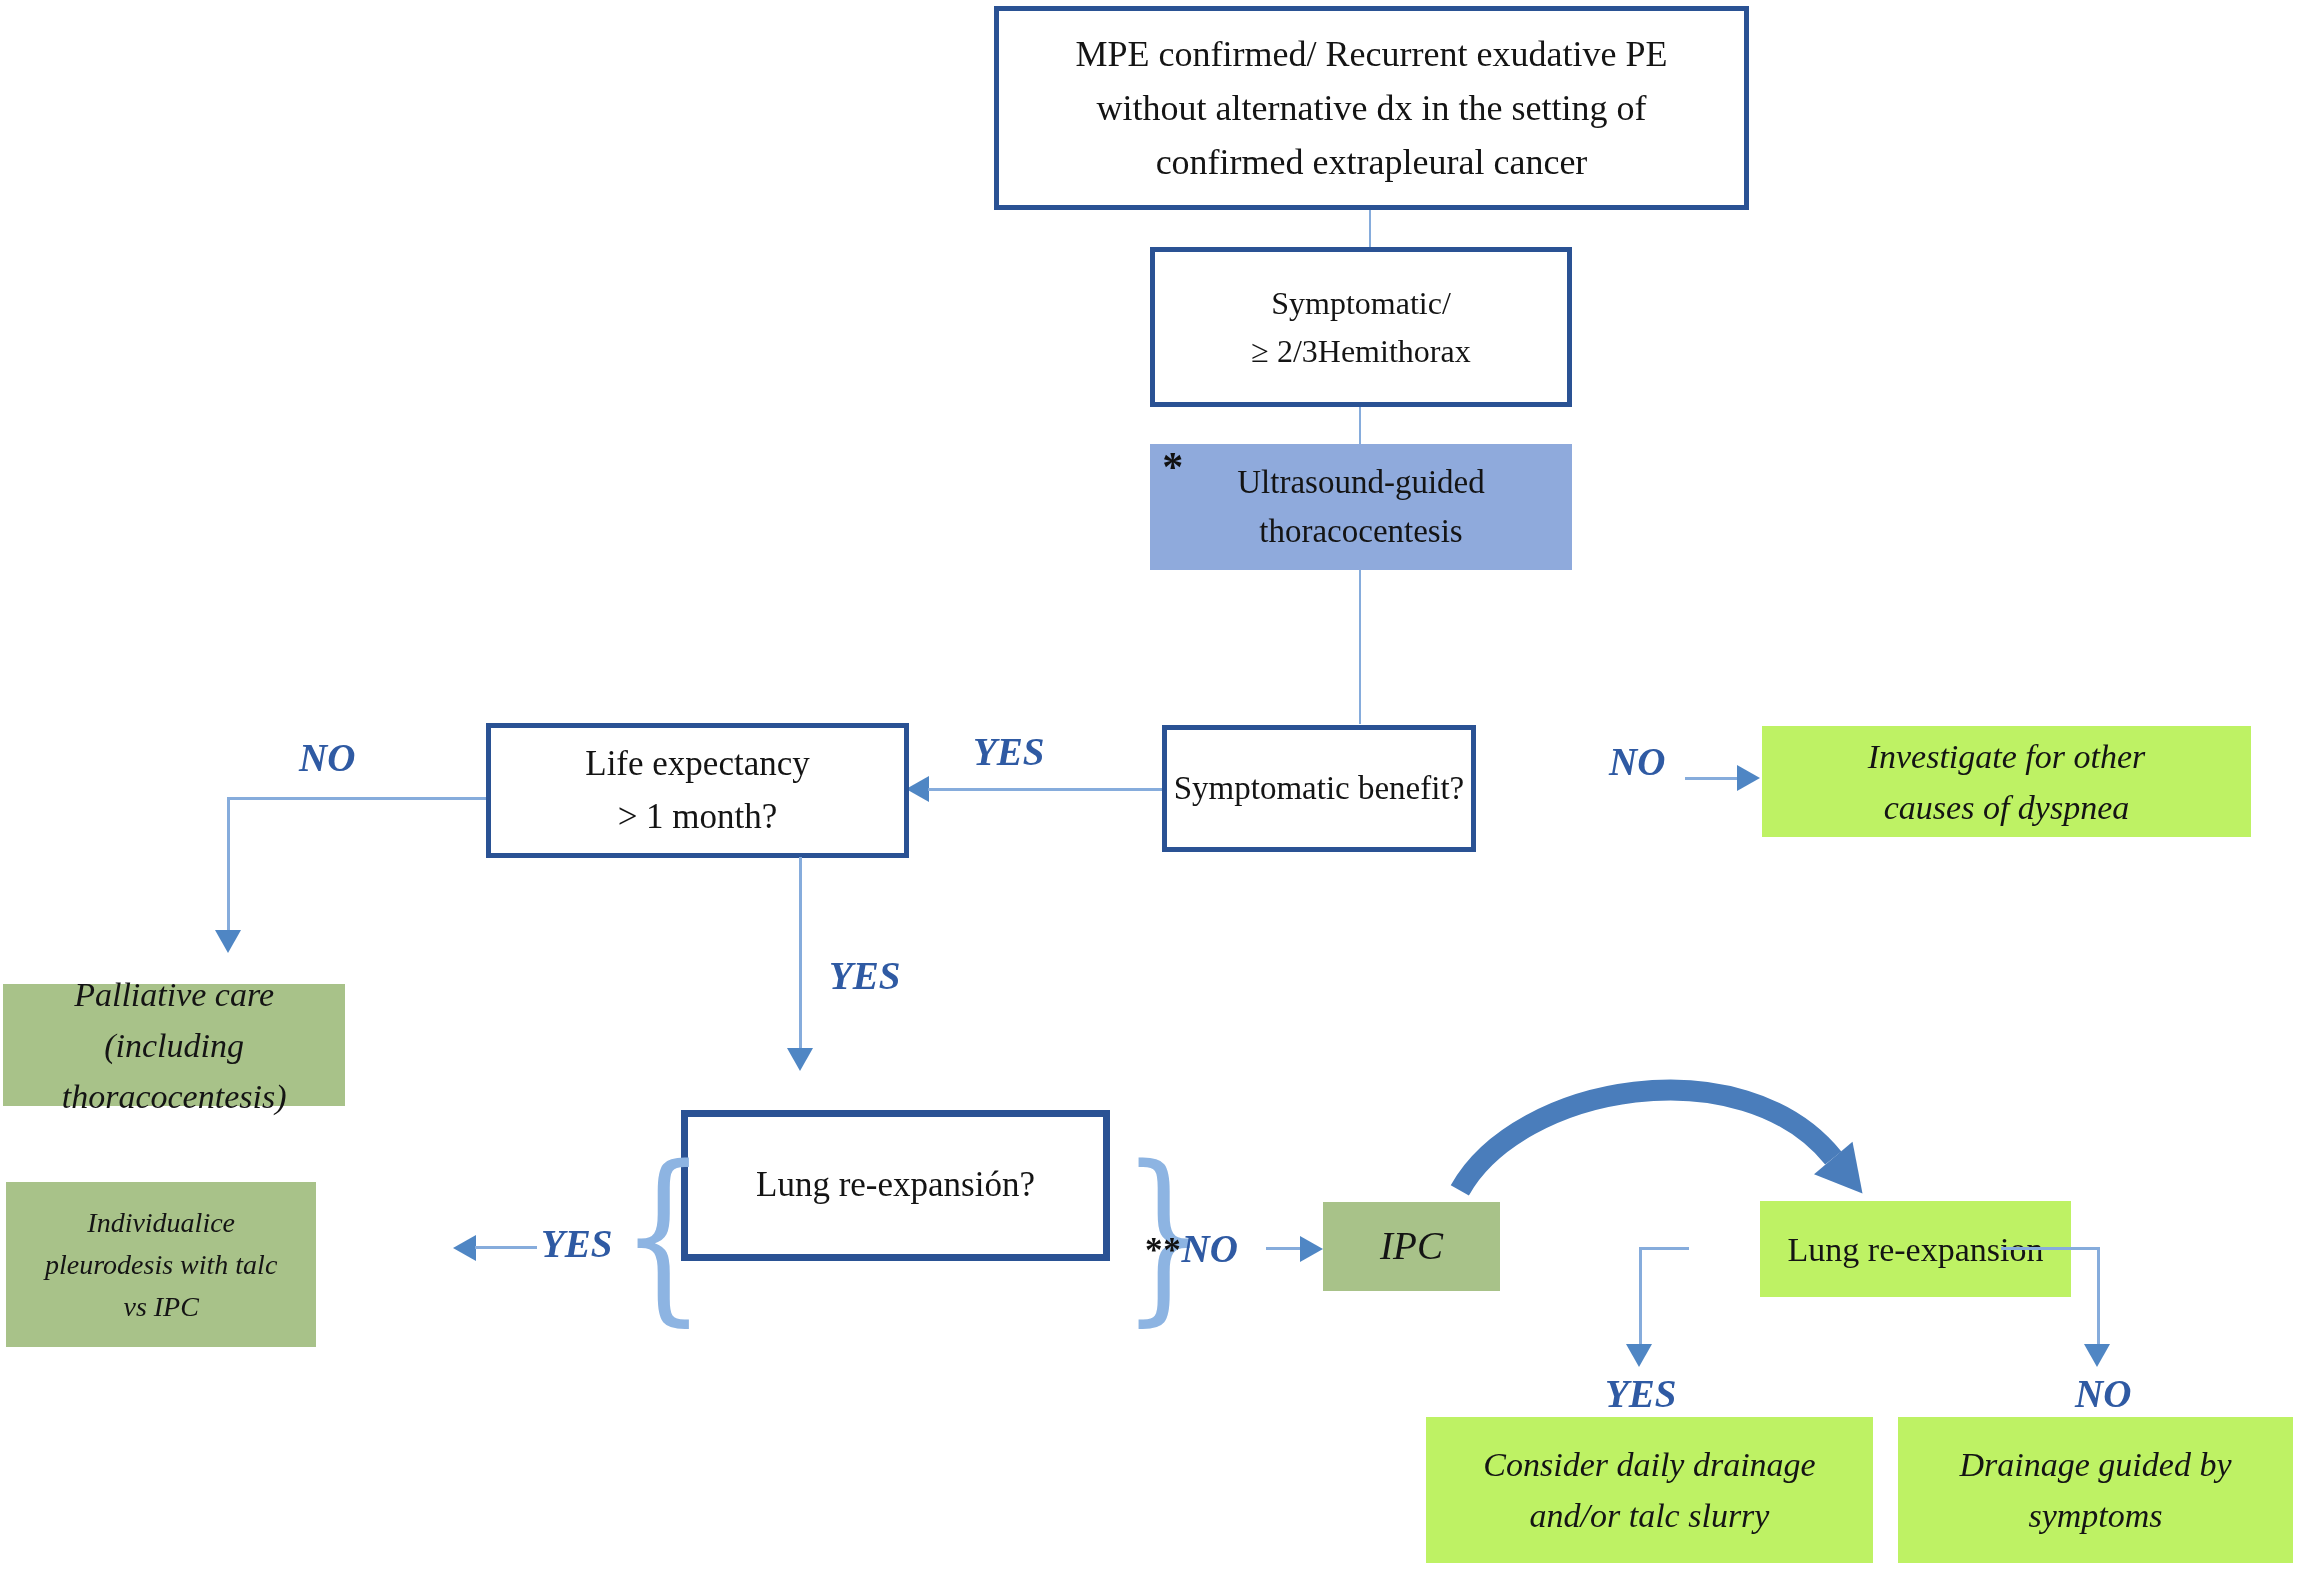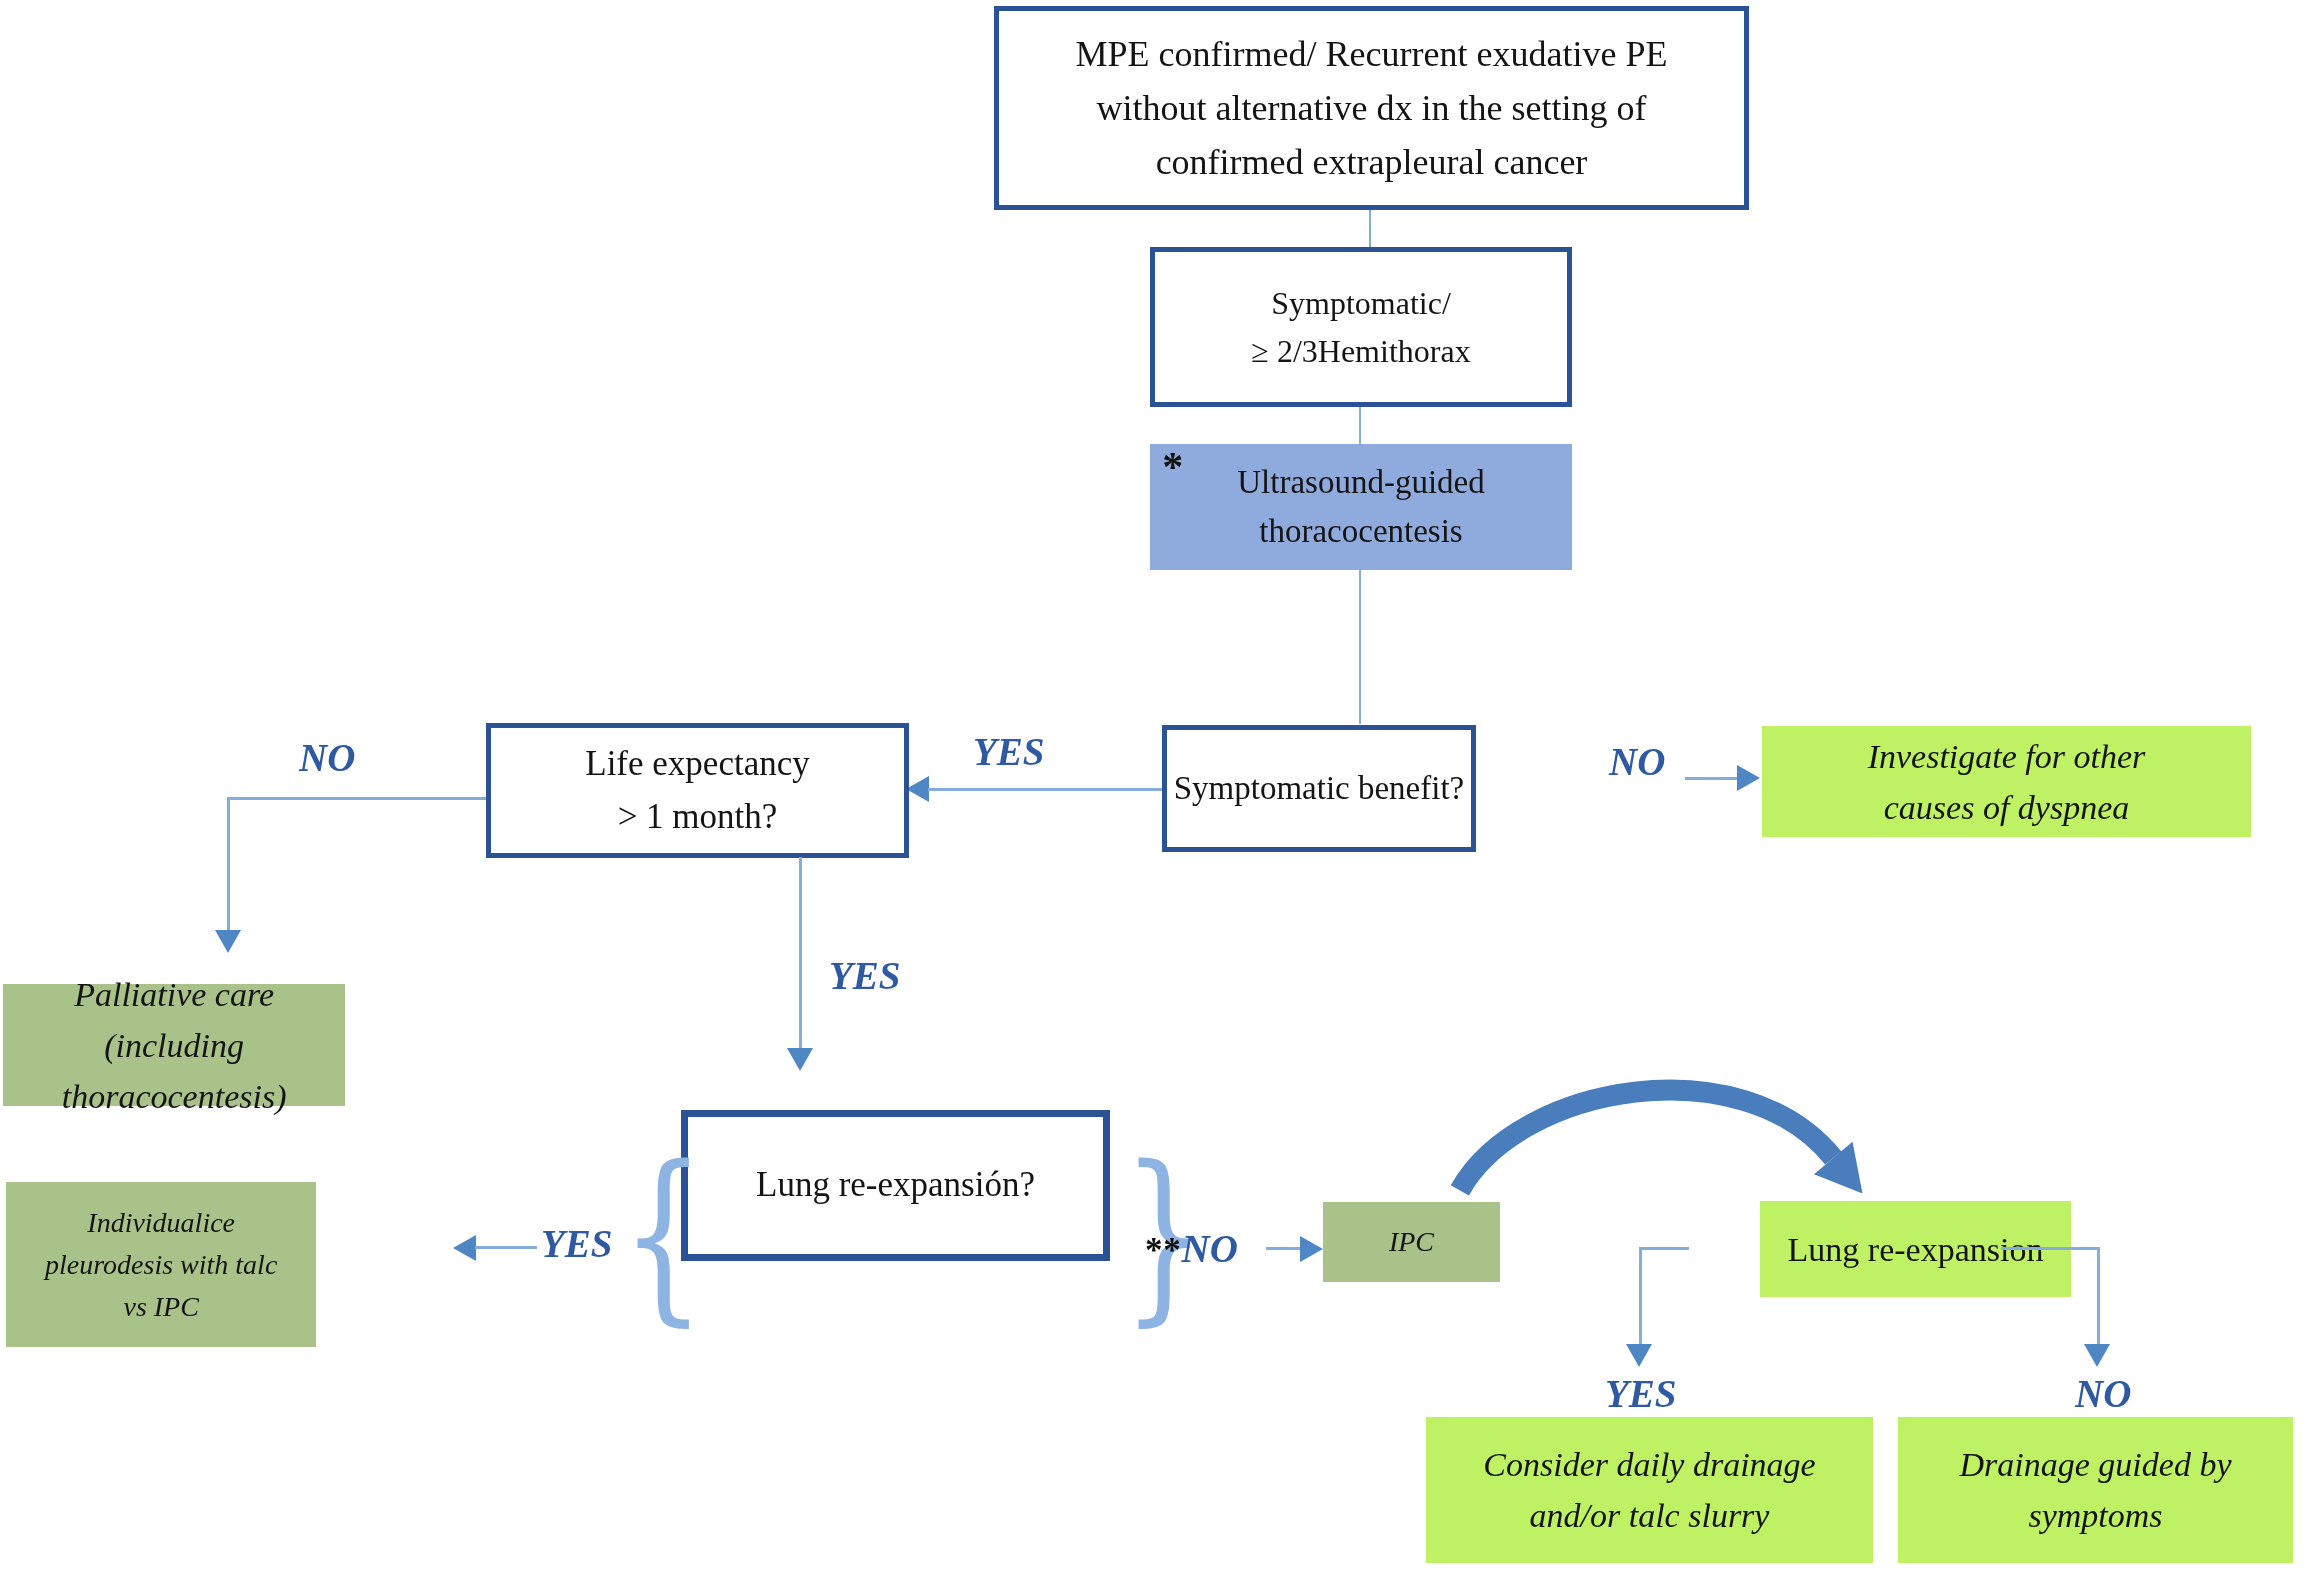--- a/index.html
+++ b/index.html
@@ -62,21 +62,21 @@
   #box-pe{left:681px;top:1272px;width:415px;height:160px;font-size:35px;}
   #brace-left{left:607px;top:1133px;}
   #brace-right{left:1108px;top:1133px;}
   #ah-yes-pleu{left:453px;top:1235px;}
   #line-yes-pleu{left:475px;top:1246px;width:62px;}
   #lbl-yes-pleu{left:541px;top:1224px;}
   #box-ind{left:6.2px;top:1182px;width:310px;height:165px;font-size:28px;}
   #lbl-no-ipc{left:1145px;top:1229px;}
   #line-no-ipc{left:1266px;top:1247px;width:35px;}
   #ah-no-ipc{left:1300px;top:1236px;}
-  #box-ipc{left:1323px;top:1202px;width:177px;height:80px;font-size:28px;}
+  #box-ipc{left:1323px;top:1202px;width:177px;height:89px;font-size:39px;}
   #svg-curve{position:absolute;left:1434px;top:1061px;width:509px;height:154px;overflow:visible;}
   #box-lr{left:1760px;top:1201px;width:311px;height:96px;font-size:34px;}
   #line-yesb-h{left:1640px;top:1247px;width:49px;}
   #line-yesb-v{left:1639px;top:1247px;height:99px;}
   #ah-yesb{left:1626px;top:1344px;}
   #lbl-yesb{left:1605px;top:1374px;}
   #line-nob-h{left:2001px;top:1247px;width:99px;}
   #line-nob-v{left:2097px;top:1247px;height:99px;}
   #ah-nob{left:2084px;top:1344px;}
   #lbl-nob{left:2075px;top:1374px;}

